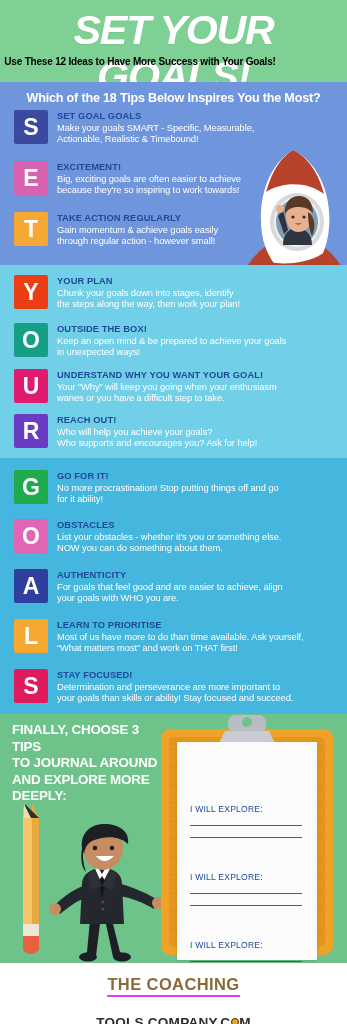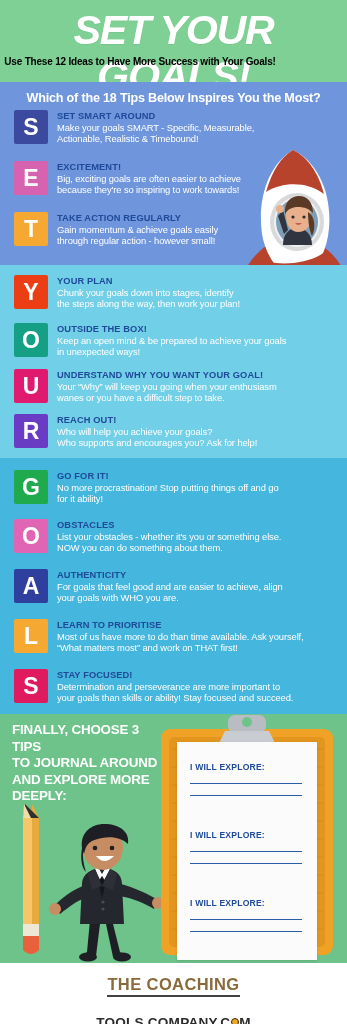--- a/index.html
+++ b/index.html
@@ -96,31 +96,31 @@
   .man { position:absolute; left:40px; top:110px; width:135px; height:140px; }
 
   
   .clipboard { position:absolute; left:155px; top:715px; width:192px; height:245px; }
   .cb-paper {
     position:absolute; left:177px; top:742px; width:140px; height:218px;
     background:#fbfbfb; box-shadow:0 1px 3px rgba(0,0,0,0.12);
   }
   .cb-block { position:absolute; left:13px; width:114px; }
   .cb-label {
-    font-size:8.6px; font-weight:bold; color:#1f4a99; letter-spacing:0.2px;
+    font-size:8.6px; font-weight:normal; color:#1f4a99; letter-spacing:0.2px;margin-top:42px;
   }
   .cb-line {
     height:0; border-top:1.3px solid #2b5ca8; margin-top:11px; width:112px;
   }
 
   
   .logo { position:absolute; left:0; top:12px; width:347px; text-align:center; }
   .logo-top {
     font-size:16.5px; font-weight:bold; color:#8a6a3a; letter-spacing:0.4px;
-    display:inline-block; border-bottom:2px solid #404040; padding-bottom:1px;
+    display:inline-block; border-bottom:2px solid #d946ef; padding-bottom:1px;
   }
   .logo-bot {
     font-size:13.6px; font-weight:bold; color:#2b2b2b; letter-spacing:0.2px;
     margin-top:18px;
   }
   .logo-dot {
     display:inline-block; width:8px; height:8px; border-radius:50%;
     background:#f0a81e; border:1.5px solid #3a2a12; vertical-align:middle;
     margin:0 0.5px; position:relative; top:-1px;
   }
@@ -172,21 +172,21 @@
           <line x1="42" y1="140" x2="50" y2="152"></line>
           <line x1="50" y1="138" x2="57" y2="152"></line>
           <line x1="58" y1="140" x2="63" y2="153"></line>
         </g>
       </svg>
     </div>
 
     <div class="tip" style="top:28px;">
       <div class="tile" style="background:#3b4a9e;">S</div>
       <div class="tip-body">
-        <div class="tip-title">SET SMART AROUND</div>
+        <div class="tip-title">SET GOAL GOALS</div>
         <div class="tip-text">Make your goals SMART - Specific, Measurable,</div>
         <div class="tip-text">Actionable, Realistic &amp; Timebound!</div>
       </div>
     </div>
 
     <div class="tip" style="top:79px;">
       <div class="tile" style="background:#d662b0;">E</div>
       <div class="tip-body">
         <div class="tip-title">EXCITEMENT!</div>
         <div class="tip-text">Big, exciting goals are often easier to achieve</div>

